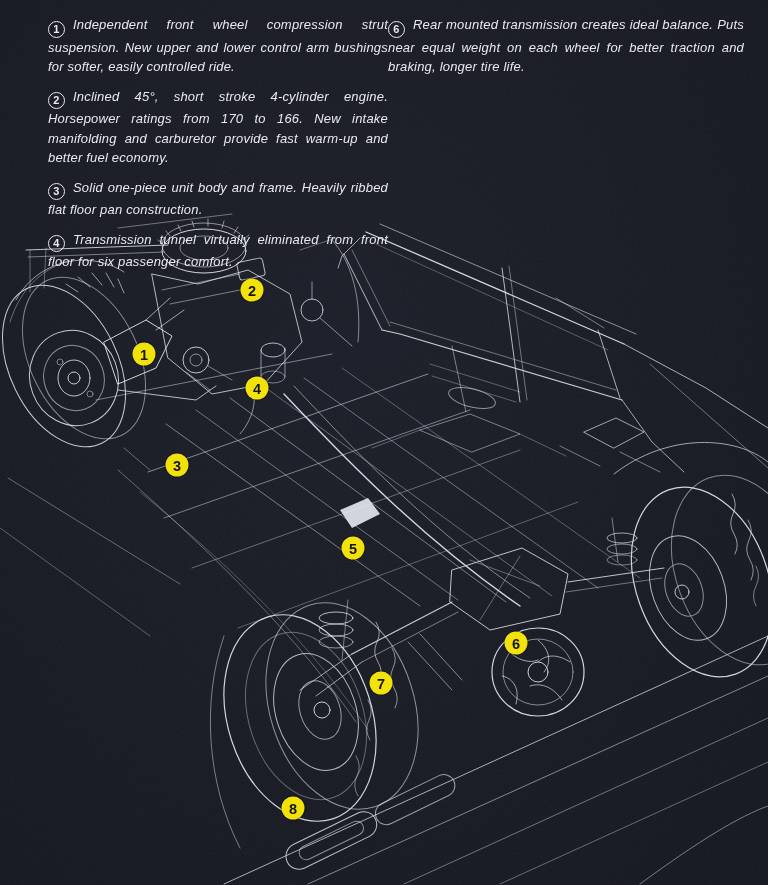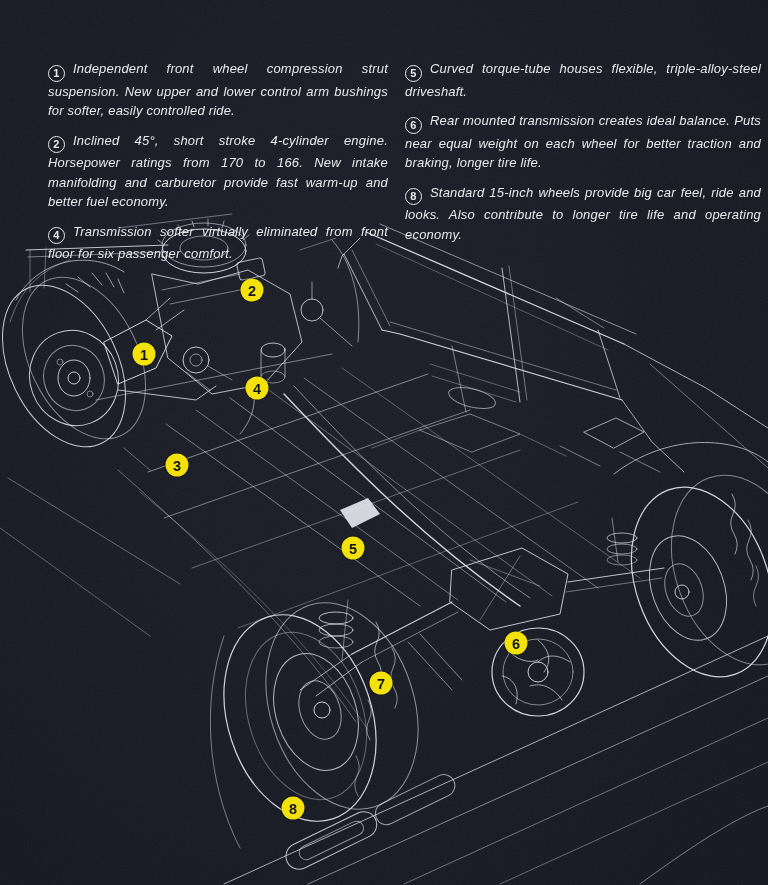--- a/index.html
+++ b/index.html
@@ -9,23 +9,22 @@
   html,body{width:768px;height:885px;overflow:hidden;}
   body{
     background:radial-gradient(ellipse at 45% 38%, #1b1d28 0%, var(--bg) 62%, #141620 100%);
     font-family:"Liberation Sans", sans-serif;
     color:var(--ink);
     position:relative;
   }
   .page{position:absolute;inset:0;}
   .features{
     position:absolute;top:15px;left:48px;width:712px;
-    display:grid;grid-template-columns:340px 356px;column-gap:17px;
+    display:grid;grid-template-columns:340px 356px;column-gap:0;
     z-index:3;
-    margin-top:44px;
   }
   .feature{
     font-style:italic;
     font-size:13px;line-height:19.5px;letter-spacing:.2px;
     text-align:justify;
     margin:0 0 10px 0;
     color:var(--ink);
   }
   .num-badge{
     display:inline-flex;align-items:center;justify-content:center;
@@ -207,32 +206,29 @@
 
   <div class="features">
     <div>
       <p class="feature">
         <span class="num-badge">1</span><span>Independent front wheel compression strut suspension. New upper and lower control arm bushings for softer, easily controlled ride.</span>
       </p>
       <p class="feature">
         <span class="num-badge">2</span><span>Inclined 45°, short stroke 4-cylinder engine. Horsepower ratings from 170 to 166. New intake manifolding and carburetor provide fast warm-up and better fuel economy.</span>
       </p>
       <p class="feature">
-        <span class="num-badge">4</span><span>Transmission softer virtually eliminated from front floor for six passenger comfort.</span>
+        <span class="num-badge">3</span><span>Solid one-piece unit body and frame. Heavily ribbed flat floor pan construction.</span>
+      </p>
+      <p class="feature">
+        <span class="num-badge">4</span><span>Transmission tunnel virtually eliminated from front floor for six passenger comfort.</span>
       </p>
     </div>
     <div>
       <p class="feature">
-        <span class="num-badge">5</span><span>Curved torque-tube houses flexible, triple-alloy-steel driveshaft.</span>
-      </p>
-      <p class="feature">
         <span class="num-badge">6</span><span>Rear mounted transmission creates ideal balance. Puts near equal weight on each wheel for better traction and braking, longer tire life.</span>
-      </p>
-      <p class="feature">
-        <span class="num-badge">8</span><span>Standard 15-inch wheels provide big car feel, ride and looks. Also contribute to longer tire life and operating economy.</span>
       </p>
     </div>
   </div>
 
   <div class="marker-layer">
       <div class="marker" style="left: 144px; top: 354px;">1</div>
       <div class="marker" style="left: 252px; top: 290px;">2</div>
       <div class="marker" style="left: 177px; top: 465px;">3</div>
       <div class="marker" style="left: 257px; top: 388px;">4</div>
       <div class="marker" style="left: 353px; top: 548px;">5</div>

